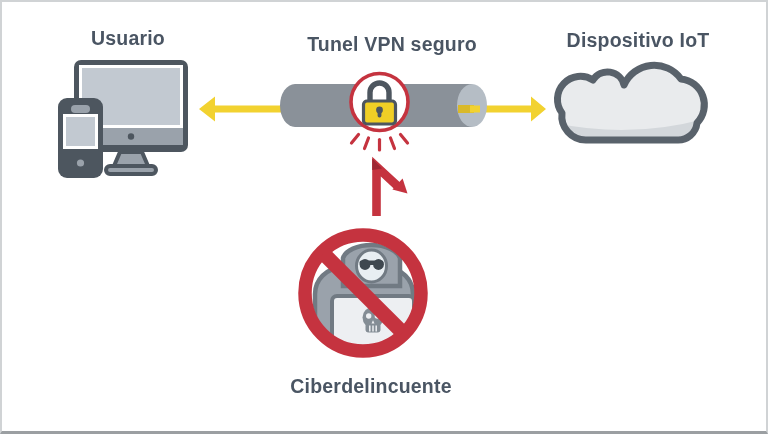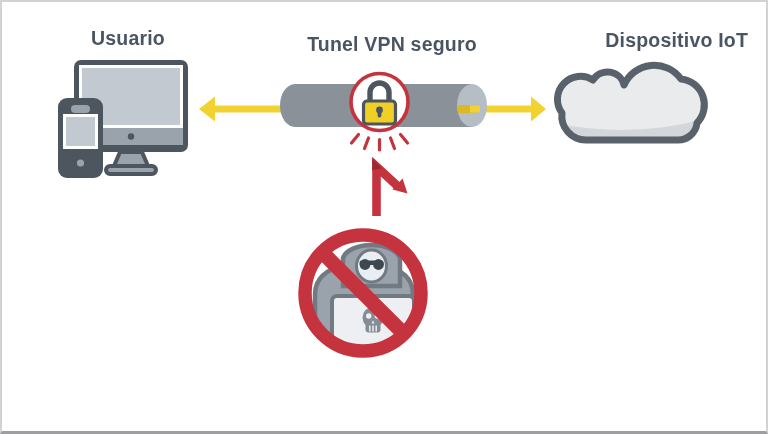--- a/index.html
+++ b/index.html
@@ -22,21 +22,21 @@
     overflow:hidden;
   }
   .diagram-svg{position:absolute;left:0;top:0;}
   .node-label{
     position:absolute; width:220px; text-align:center;
     font-size:19.5px; font-weight:700; letter-spacing:.2px;
     color:var(--text); line-height:1.1; white-space:nowrap;
   }
   .label-user{left:16px;top:26px;}
   .label-tunnel{left:280px;top:32px;}
-  .label-iot{left:526px;top:28px;text-align:right;}
+  .label-iot{left:526px;top:28px;}
   .label-attacker{left:259px;top:374px;}
 
   
   .f-dark{fill:var(--outline-dark);} .f-gray{fill:var(--device-gray);}
   .f-screen{fill:var(--screen-gray);} .f-white{fill:#FFFFFF;}
   .f-tunnel{fill:var(--tunnel-gray);} .f-cap{fill:var(--tunnel-cap-gray);}
   .f-yellow{fill:var(--arrow-yellow);} .f-yellowdark{fill:var(--arrow-yellow-dark);}
   .f-lock{fill:var(--lock-yellow);} .f-red{fill:var(--danger-red);}
   .f-reddark{fill:var(--danger-red-dark);} .f-cloud{fill:var(--cloud-fill);}
   .f-cloudshade{fill:var(--cloud-shade);} .f-face{fill:var(--face-light);}
@@ -161,13 +161,14 @@
         </g>
       </g>
       <circle class="f-none st-red" cx="361" cy="291" r="58" stroke-width="13.5"></circle>
       <line class="st-red" x1="321.5" y1="251.5" x2="400.5" y2="330.5" stroke-width="14.5"></line>
     </g>
   </svg>
 
   <div class="node-label label-user">Usuario</div>
   <div class="node-label label-tunnel">Tunel VPN seguro</div>
   <div class="node-label label-iot">Dispositivo IoT</div>
+  <div class="node-label label-attacker">Ciberdelincuente</div>
 </div>
 
 </body></html>

